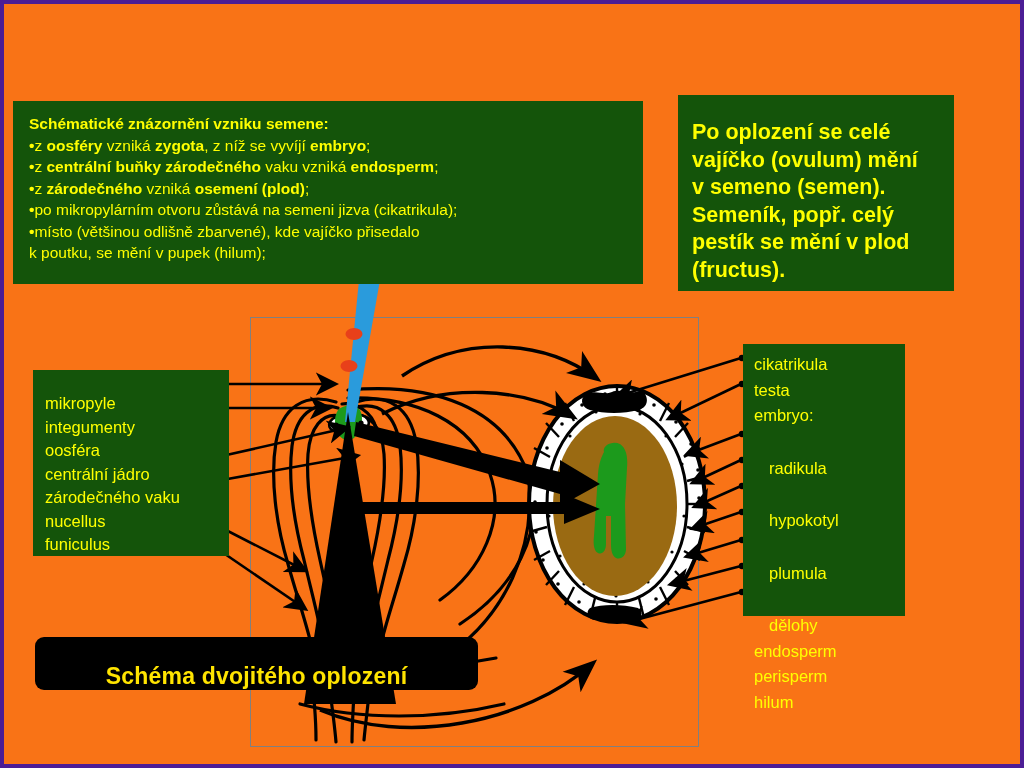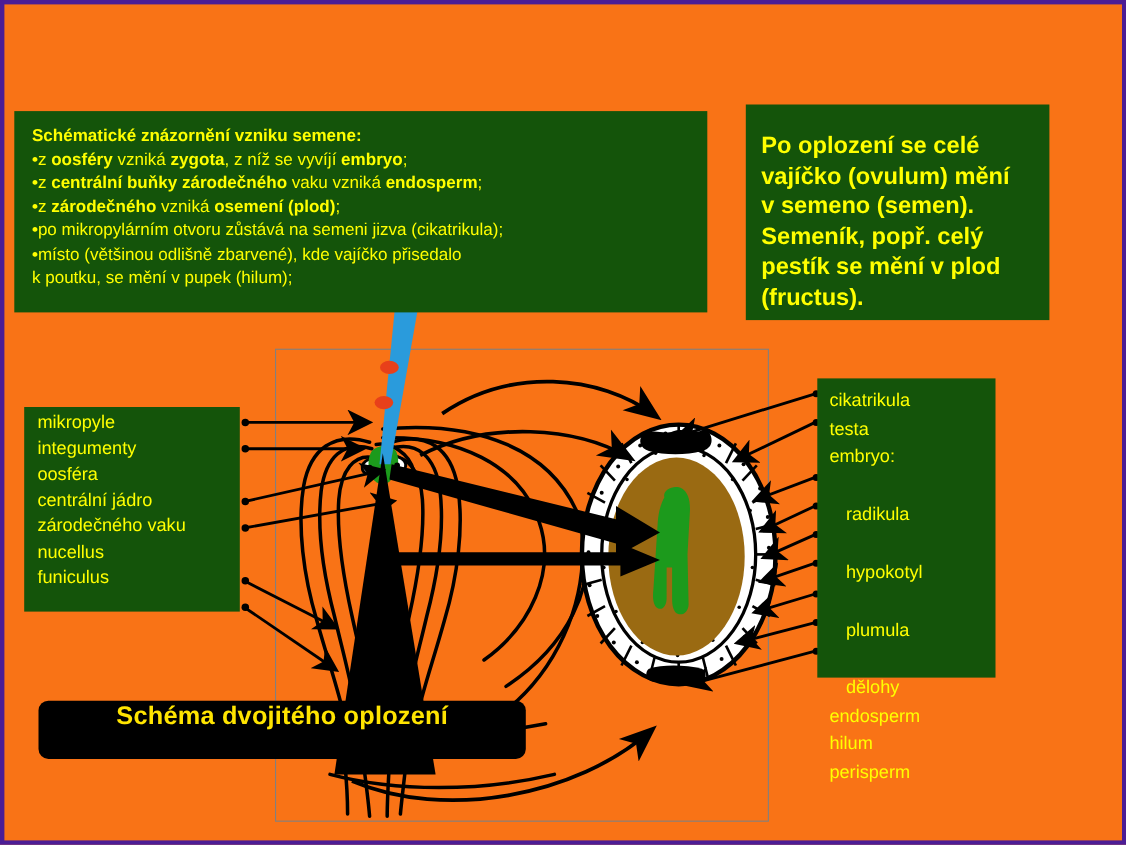--- a/index.html
+++ b/index.html
@@ -58,25 +58,25 @@
     width: 276px;
     height: 196px;
     padding: 24px 0 0 14px;
     font-size: 21.5px;
     line-height: 27.5px;
     font-weight: bold;
     margin-left: 11px;
   }
 
   #left-labels {
-    left: 18px;
+    left: 29px;
     top: 366px;
     width: 196px;
     height: 186px;
-    padding: 3px 0 0 12px;
+    padding: 22px 0 0 12px;
     font-size: 16.5px;
     line-height: 23.5px;
   }
 
   #right-labels {
     left: 739px;
     top: 340px;
     width: 162px;
     height: 272px;
     padding: 8px 0 0 11px;
@@ -91,21 +91,21 @@
     left: 31px;
     top: 633px;
     width: 443px;
     height: 53px;
     background: #000000;
     border-radius: 9px;
     color: #FFE400;
     font-size: 23px;
     font-weight: bold;
     display: flex;
-    align-items: flex-start;
+    align-items: flex-end;
     justify-content: center;
     letter-spacing: 0.2px;
   }
 
   
   #diagram-frame {
     position: absolute;
     left: 246px;
     top: 313px;
     width: 449px;
@@ -377,22 +377,22 @@
     <div class="greenbox" id="right-labels">
       <div id="right-label-lines">
           <div>cikatrikula</div>
           <div>testa</div>
           <div>embryo:</div>
           <div class="ind">radikula</div>
           <div class="ind">hypokotyl</div>
           <div class="ind">plumula</div>
           <div class="ind">dělohy</div>
           <div>endosperm</div>
+          <div>perisperm</div>
           <div>hilum</div>
-          <div>perisperm</div>
         </div>
     </div>
 
     <div id="caption-box">
       <span>Schéma dvojitého oplození</span>
     </div>
 
   </div>
 </div>
 

